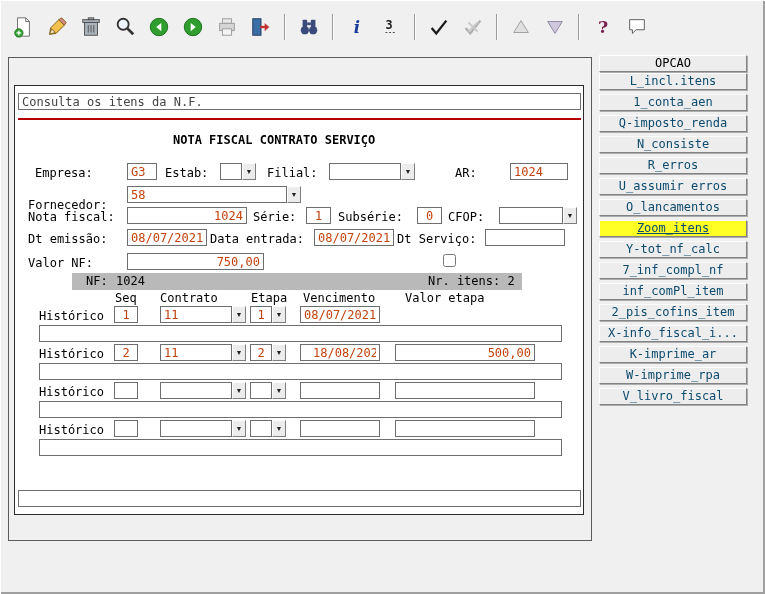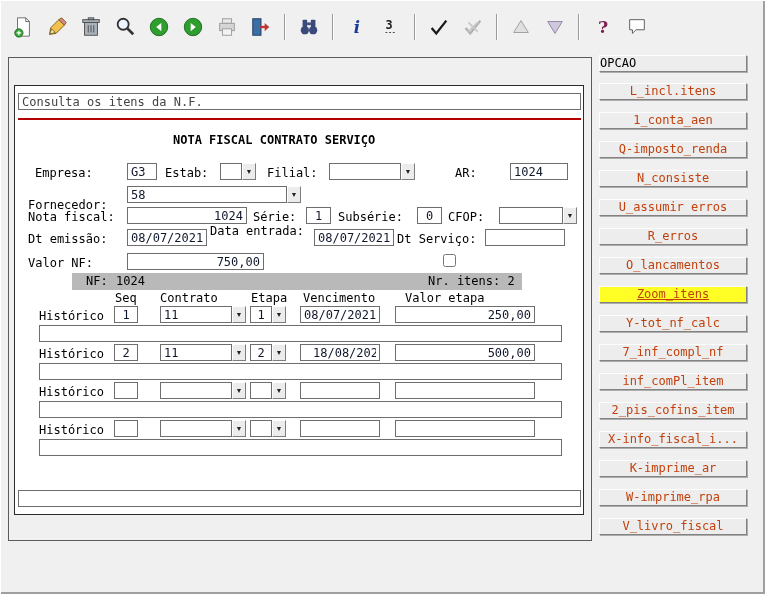--- a/index.html
+++ b/index.html
@@ -14,36 +14,36 @@
   
   .toolbar{position:absolute;left:10px;top:12px;display:flex;align-items:center;gap:8px;height:30px}
   .tbtn{width:26px;height:26px;background:transparent;border:1px solid transparent;padding:1px;cursor:pointer}
   .tbtn svg{width:22px;height:22px;display:block}
   .tsep{width:0;height:26px;border-left:1px solid #9a9a9a;border-right:1px solid #fdfdfd;margin:0 2px}
   
   .outer-frame{position:absolute;left:8px;top:57px;width:584px;height:484px;border:1px solid #5b5b5b;background:#f0f0f0}
   .white-panel{position:absolute;left:5px;top:27px;width:570px;height:430px;background:#ffffff;border:1px solid #2b2b2b}
   .lbl{position:absolute;text-align:left;white-space:pre}
   .lbl.left{text-align:left}
-  .inp{position:absolute;height:17px;background:#fff;border:1px solid #6e6e6e;font:12px "DejaVu Sans Mono",monospace;padding:0 3px;color:#0f172a}
+  .inp{position:absolute;height:17px;background:#fff;border:1px solid #6e6e6e;font:12px "DejaVu Sans Mono",monospace;padding:0 3px;color:#c2410c}
   .inp.rt{text-align:right}
   .inp.ctr{text-align:center}
   .inp.desc{color:#444}
   .dd{position:absolute;width:14px;height:17px;background:#ececec;border:1px solid;border-color:#ffffff #7d7d7d #7d7d7d #ffffff;font-size:7px;line-height:13px;text-align:center;color:#222;cursor:pointer;padding:0}
   .redline{position:absolute;height:2px;background:#b40000}
   .title{position:absolute;font-weight:bold;white-space:pre}
   .graybar{position:absolute;background:#b9b9b9;height:17px}
   .graybar span{position:absolute;top:1px;white-space:pre}
   .colhdr{position:absolute;white-space:pre}
   .chk{position:absolute;width:13px;height:13px}
   
   .sidebar{position:absolute;left:599px;top:55px;width:148px}
   .btn3d{background:#ededed;border:1px solid;border-color:#fdfdfd #828282 #828282 #fdfdfd;box-shadow:1px 1px 0 rgba(90,90,90,.45)}
-  .opcao{height:17px;text-align:left;line-height:14px;margin-bottom:11px}
-  .sbtn{display:block;width:100%;height:17px;margin-bottom:12px;font:12px "DejaVu Sans Mono",monospace;line-height:13px;cursor:pointer;color:#c2410c}
+  .opcao{height:17px;text-align:center;line-height:14px;margin-bottom:1px}
+  .sbtn{display:block;width:100%;height:17px;margin-bottom:4px;font:12px "DejaVu Sans Mono",monospace;line-height:13px;cursor:pointer;color:#0c4a6e}
   .sbtn.hl{background:#ffff26;text-decoration:underline}
 </style>
 </head>
 <body>
 
 <div class="toolbar">
   <button class="tbtn">
       <svg viewBox="0 0 24 24">
         <path d="M6 2h9l4 4v16H6z" fill="#ffffff" stroke="#666"></path>
         <path d="M15 2v4h4" fill="none" stroke="#666"></path>
@@ -183,21 +183,21 @@
     <span class="lbl" style="left:238px;top:124px;width:48px">Série:</span>
     <input class="inp ctr" style="left: 291px; top: 121px; width: 25px;" value="1">
     <span class="lbl" style="left:323px;top:124px;width:74px">Subsérie:</span>
     <input class="inp ctr" style="left: 402px; top: 121px; width: 25px;" value="0">
     <span class="lbl" style="left:433px;top:124px;width:45px">CFOP:</span>
     <input class="inp" style="left: 484px; top: 121px; width: 64px;" value="">
     <button class="dd" style="left:548px;top:121px"><span>▼</span></button>
 
     <span class="lbl" style="left:13px;top:146px;width:94px">Dt emissão:</span>
     <input class="inp" style="left: 112px; top: 143px; width: 80px;" value="08/07/2021">
-    <span class="lbl" style="left:195px;top:138px;width:100px">Data entrada:</span>
+    <span class="lbl" style="left:195px;top:146px;width:100px">Data entrada:</span>
     <input class="inp" style="left: 299px; top: 143px; width: 80px;" value="08/07/2021">
     <span class="lbl" style="left:382px;top:146px;width:84px">Dt Serviço:</span>
     <input class="inp" style="left: 470px; top: 143px; width: 80px;" value="">
 
     <span class="lbl" style="left:13px;top:170px;width:94px">Valor NF:</span>
     <input class="inp rt" style="left: 112px; top: 167px; width: 137px;" value="750,00">
     <input type="checkbox" class="chk" style="left: 428px; top: 168px;">
 
     <div class="graybar" style="left:57px;top:187px;width:450px">
       <span style="left:14px">NF:</span>
@@ -211,21 +211,20 @@
     <span class="colhdr" style="left:288px;top:205px">Vencimento</span>
     <span class="colhdr" style="left:390px;top:205px">Valor etapa</span>
 
     <span class="lbl left" style="left:24px;top:223px;width:70px">Histórico</span>
     <input class="inp ctr" style="left: 99px; top: 220px; width: 24px;" value="1">
     <input class="inp" style="left: 145px; top: 220px; width: 72px;" value="11">
     <button class="dd" style="left:217px;top:220px"><span>▼</span></button>
     <input class="inp ctr" style="left: 235px; top: 220px; width: 22px;" value="1">
     <button class="dd" style="left:257px;top:220px"><span>▼</span></button>
     <input class="inp" style="left: 285px; top: 220px; width: 80px;" value="08/07/2021">
-    <input class="inp rt" style="left: 380px; top: 220px; width: 140px;" value="250,00">
     <input class="inp" style="left: 24px; top: 239px; width: 523px;" value="">
 
     <span class="lbl left" style="left:24px;top:261px;width:70px">Histórico</span>
     <input class="inp ctr" style="left: 99px; top: 258px; width: 24px;" value="2">
     <input class="inp" style="left: 145px; top: 258px; width: 72px;" value="11">
     <button class="dd" style="left:217px;top:258px"><span>▼</span></button>
     <input class="inp ctr" style="left: 235px; top: 258px; width: 22px;" value="2">
     <button class="dd" style="left:257px;top:258px"><span>▼</span></button>
     <input class="inp" style="left: 285px; top: 258px; width: 80px; padding-left: 12px;" value="18/08/2021">
     <input class="inp rt" style="left: 380px; top: 258px; width: 140px;" value="500,00">
@@ -255,22 +254,22 @@
 
   </div>
 </div>
 
 <div class="sidebar">
   <div class="opcao btn3d">OPCAO</div>
   <button class="sbtn btn3d">L_incl.itens</button>
   <button class="sbtn btn3d">1_conta_aen</button>
   <button class="sbtn btn3d">Q-imposto_renda</button>
   <button class="sbtn btn3d">N_consiste</button>
+  <button class="sbtn btn3d">R_erros</button>
   <button class="sbtn btn3d">U_assumir erros</button>
-  <button class="sbtn btn3d">R_erros</button>
   <button class="sbtn btn3d">O_lancamentos</button>
   <button class="sbtn btn3d hl">Zoom_itens</button>
   <button class="sbtn btn3d">Y-tot_nf_calc</button>
   <button class="sbtn btn3d">7_inf_compl_nf</button>
   <button class="sbtn btn3d">inf_comPl_item</button>
   <button class="sbtn btn3d">2_pis_cofins_item</button>
   <button class="sbtn btn3d">X-info_fiscal_i...</button>
   <button class="sbtn btn3d">K-imprime_ar</button>
   <button class="sbtn btn3d">W-imprime_rpa</button>
   <button class="sbtn btn3d">V_livro_fiscal</button>

